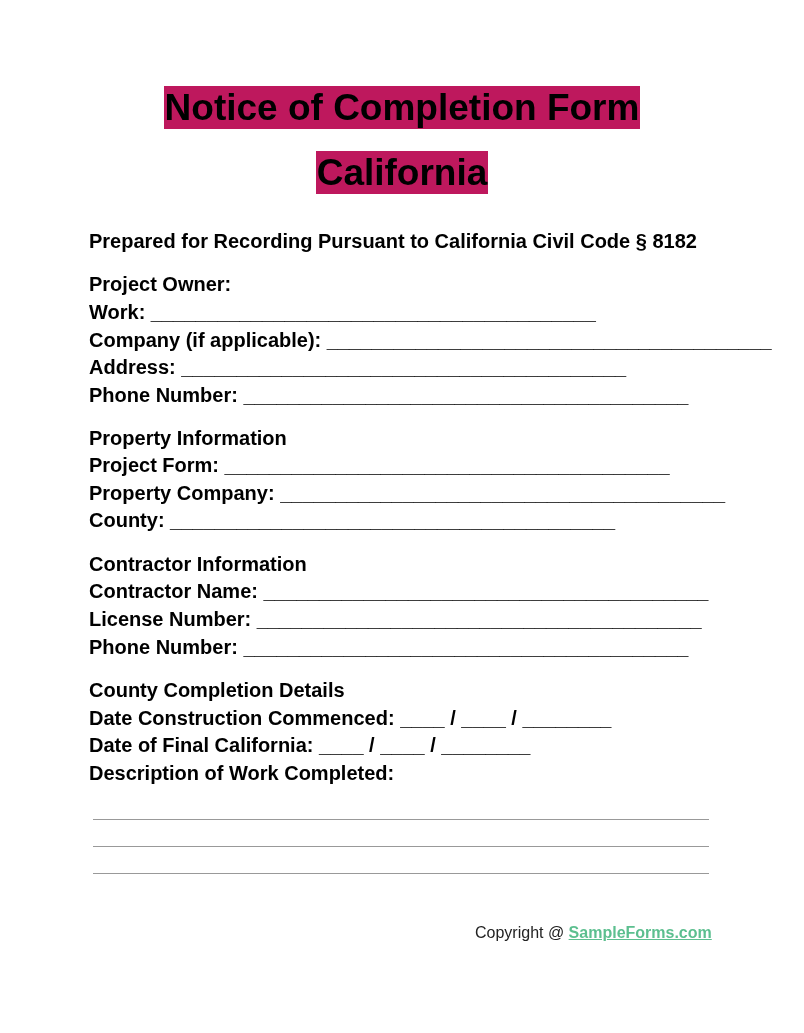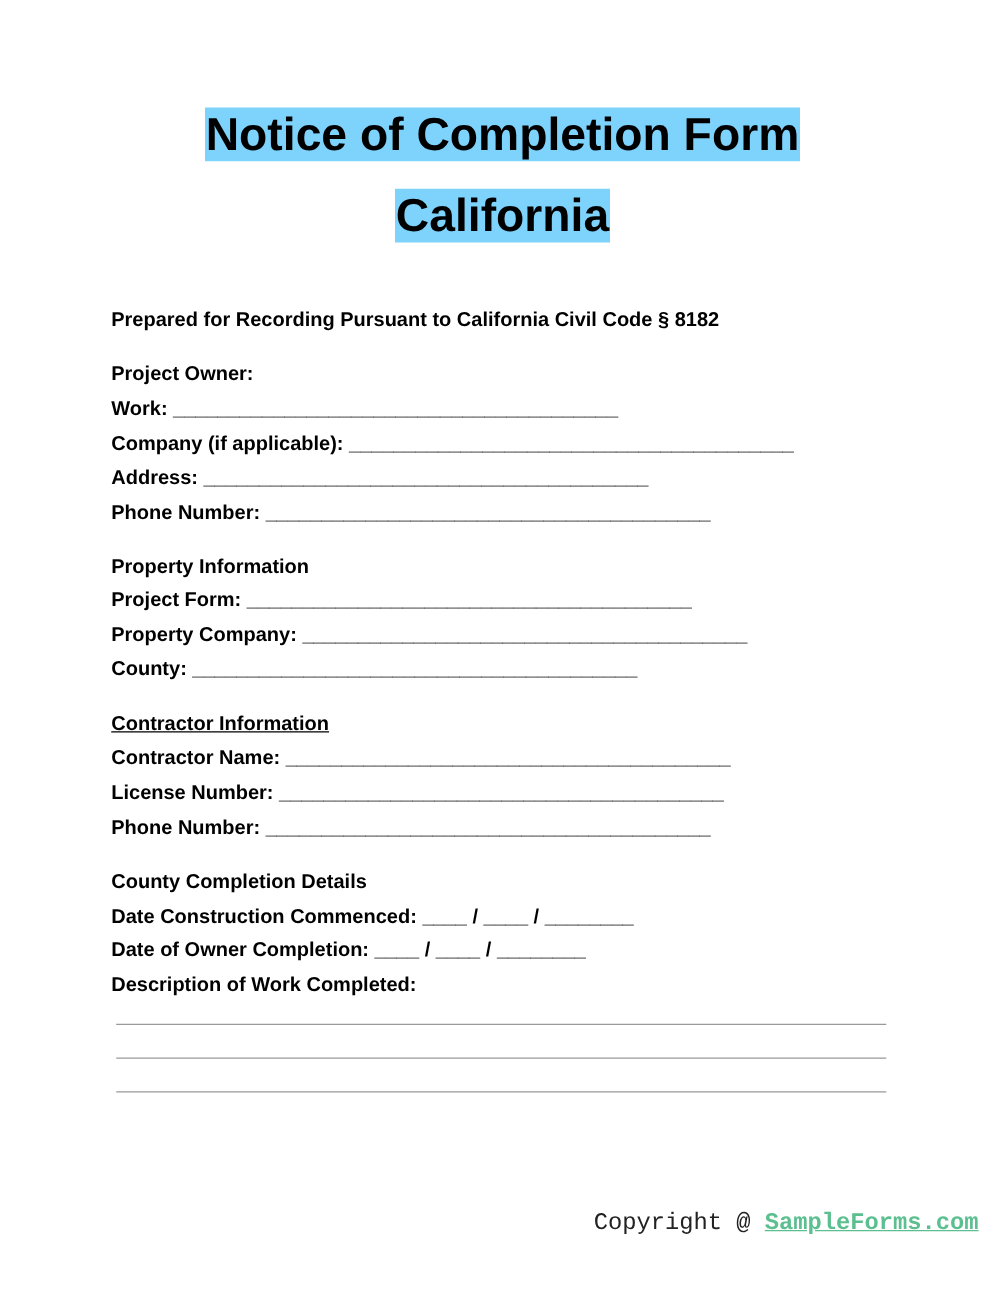--- a/index.html
+++ b/index.html
@@ -1,21 +1,21 @@
 <!DOCTYPE html>
 <html><head>
   <meta charset="utf-8">
   <style>
     html, body { margin: 0; padding: 0; background: #ffffff; }
     body { width: 804px; height: 1033px; position: relative; overflow: hidden; font-family: "Liberation Sans", sans-serif; color: #000; }
     .title-wrap { position: absolute; left: 0; width: 804px; text-align: center; }
-    .title { display: inline-block; background: #7dd3fc; font-weight: bold; font-size: 37px; line-height: 43px; padding: 0 1px; }
-    .line { position: absolute; left: 89px; font-size: 16px; font-weight: bold; white-space: pre; line-height: 20px; margin-top: 16px; }
+    .title { display: inline-block; background: #be185d; font-weight: bold; font-size: 37px; line-height: 43px; padding: 0 1px; }
+    .line { position: absolute; left: 89px; font-size: 20px; font-weight: bold; white-space: pre; line-height: 20px; }
     .rule { position: absolute; left: 93px; width: 616px; height: 0; border-top: 1px solid #999999; }
-    .footer { position: absolute; left: 475px; top: 967px; font-size: 19px; color: #222; font-family: Liberation Mono, monospace; }
+    .footer { position: absolute; left: 475px; top: 924px; font-size: 16px; color: #222; font-family: Liberation Sans, sans-serif; }
     .footer a { color: #5cbf8f; font-weight: bold; text-decoration: underline; }
   </style>
 </head>
 <body>
 
 <div class="title-wrap" style="top:86px;">
   <span class="title">Notice of Completion Form</span>
 </div>
 <div class="title-wrap" style="top:151px;">
   <span class="title">California</span>
@@ -27,28 +27,28 @@
 <div class="line" style="top:302px;">Work: ________________________________________</div>
 <div class="line" style="top:330px;">Company (if applicable): ________________________________________</div>
 <div class="line" style="top:357px;">Address: ________________________________________</div>
 <div class="line" style="top:385px;">Phone Number: ________________________________________</div>
 
 <div class="line" style="top:428px;">Property Information</div>
 <div class="line" style="top:455px;">Project Form: ________________________________________</div>
 <div class="line" style="top:483px;">Property Company: ________________________________________</div>
 <div class="line" style="top:510px;">County: ________________________________________</div>
 
-<div class="line" style="top:554px;text-decoration:underline;">Contractor Information</div>
+<div class="line" style="top:554px;">Contractor Information</div>
 <div class="line" style="top:581px;">Contractor Name: ________________________________________</div>
 <div class="line" style="top:609px;">License Number: ________________________________________</div>
 <div class="line" style="top:637px;">Phone Number: ________________________________________</div>
 
 <div class="line" style="top:680px;">County Completion Details</div>
 <div class="line" style="top:708px;">Date Construction Commenced: ____ / ____ / ________</div>
-<div class="line" style="top:735px;">Date of Owner Completion: ____ / ____ / ________</div>
+<div class="line" style="top:735px;">Date of Final California: ____ / ____ / ________</div>
 <div class="line" style="top:763px;text-align:center;">Description of Work Completed:</div>
 
 <div class="rule" style="top:819px;"></div>
 <div class="rule" style="top:846px;"></div>
 <div class="rule" style="top:873px;"></div>
 
 <div class="footer">
   <span>Copyright @ </span><a>SampleForms.com</a>
 </div>
 

